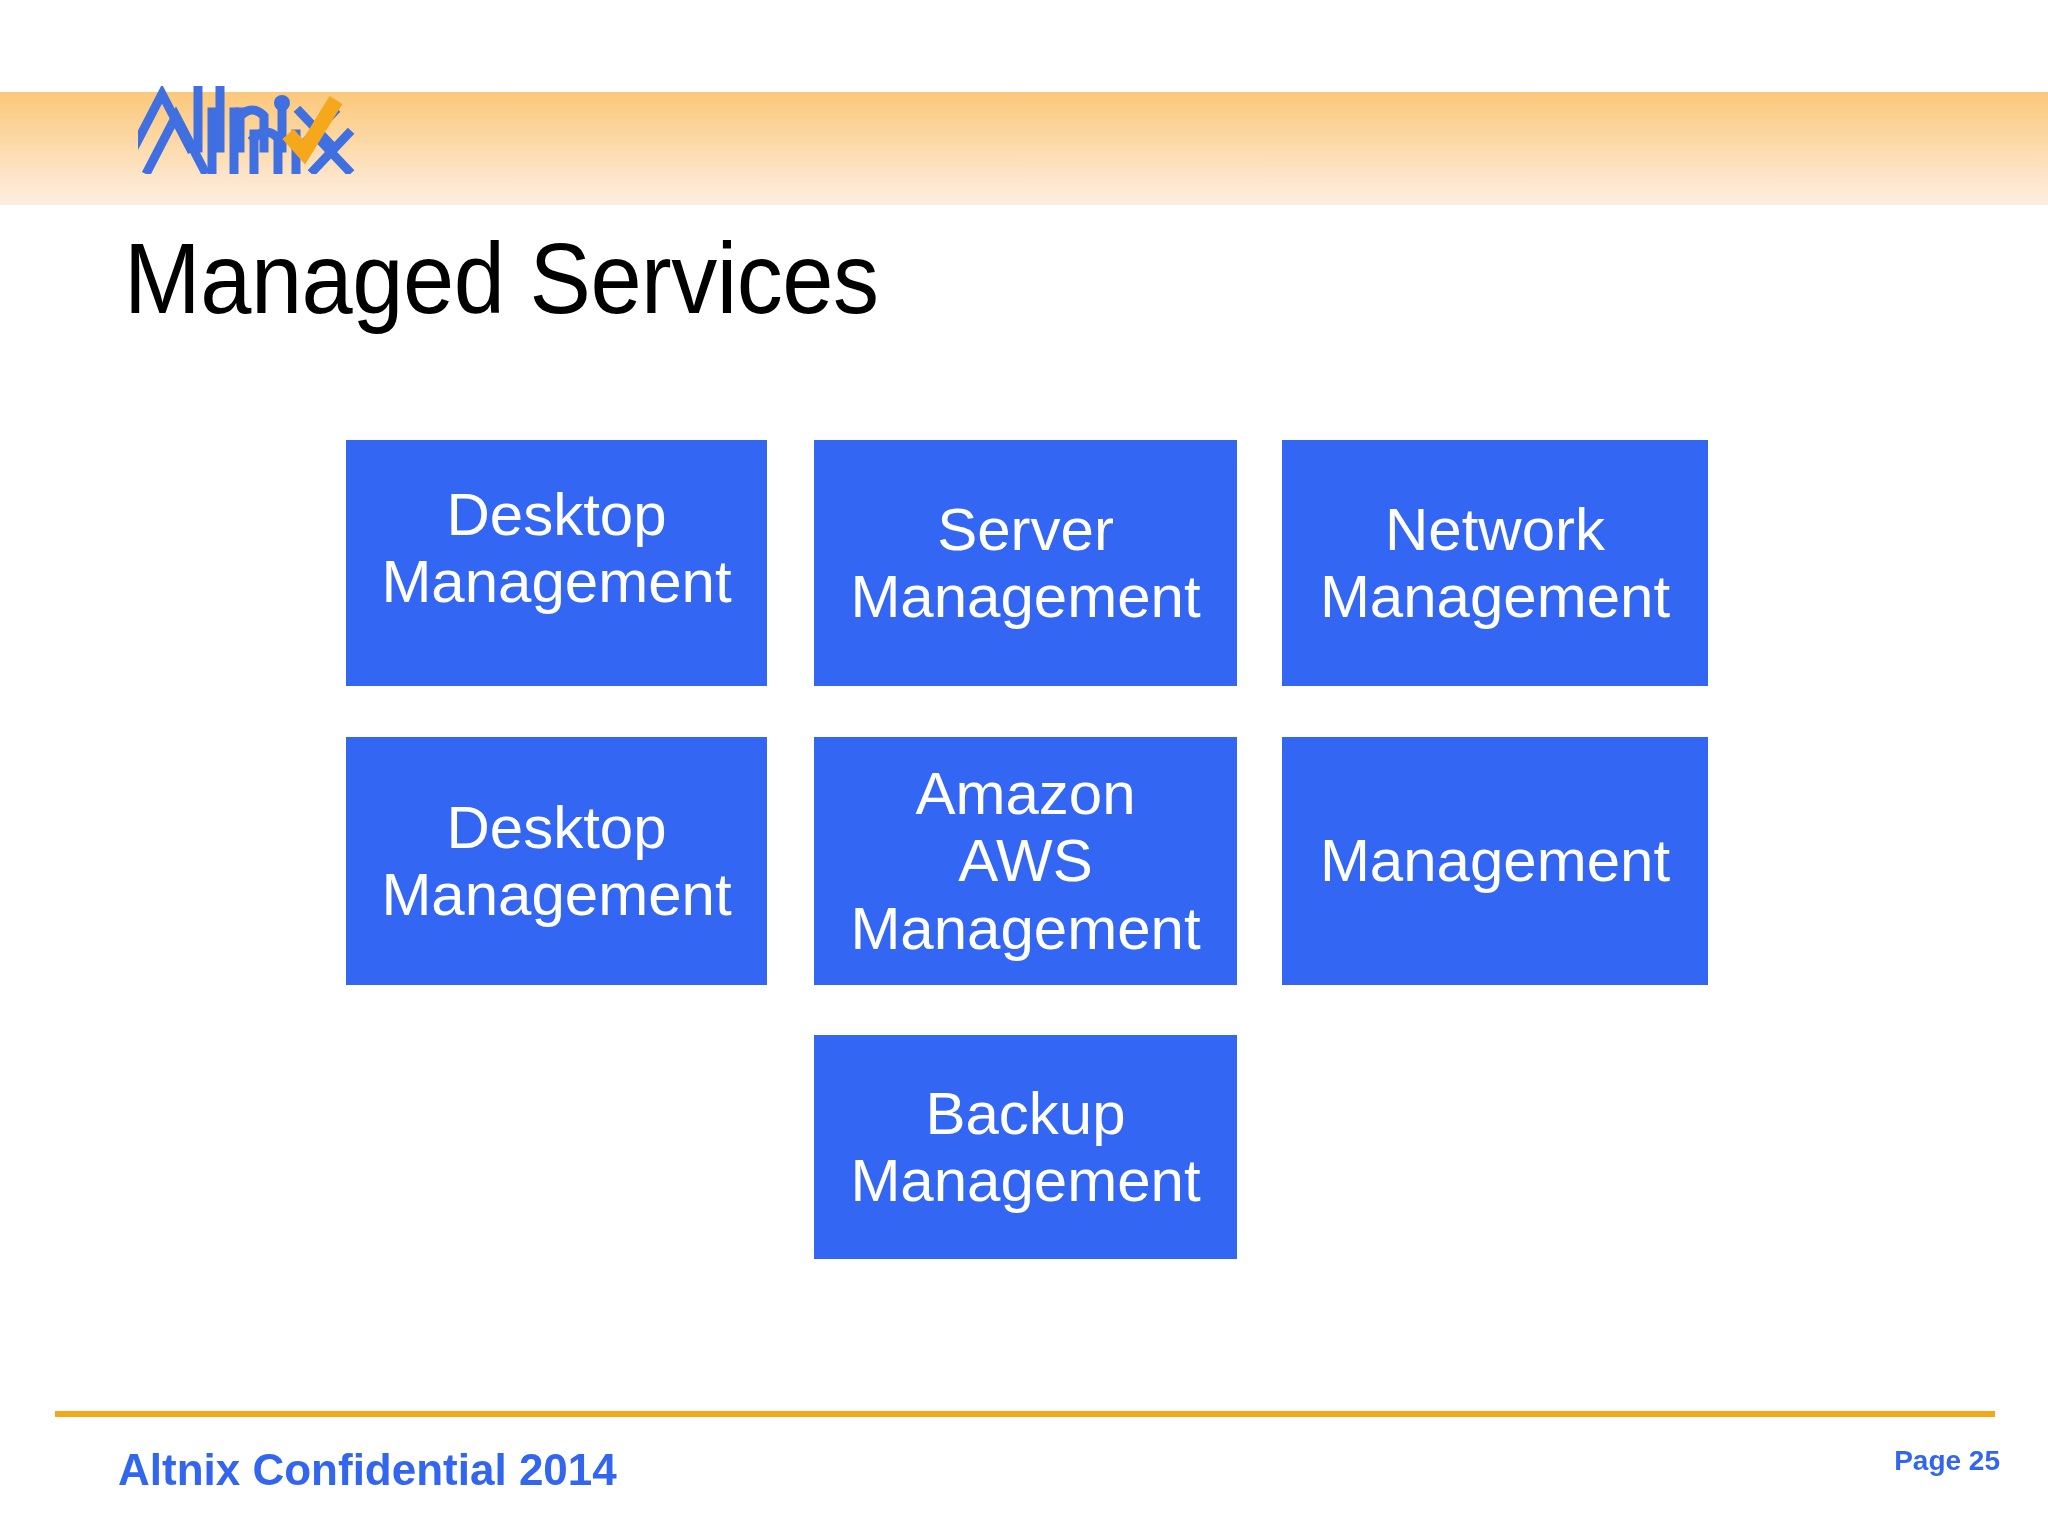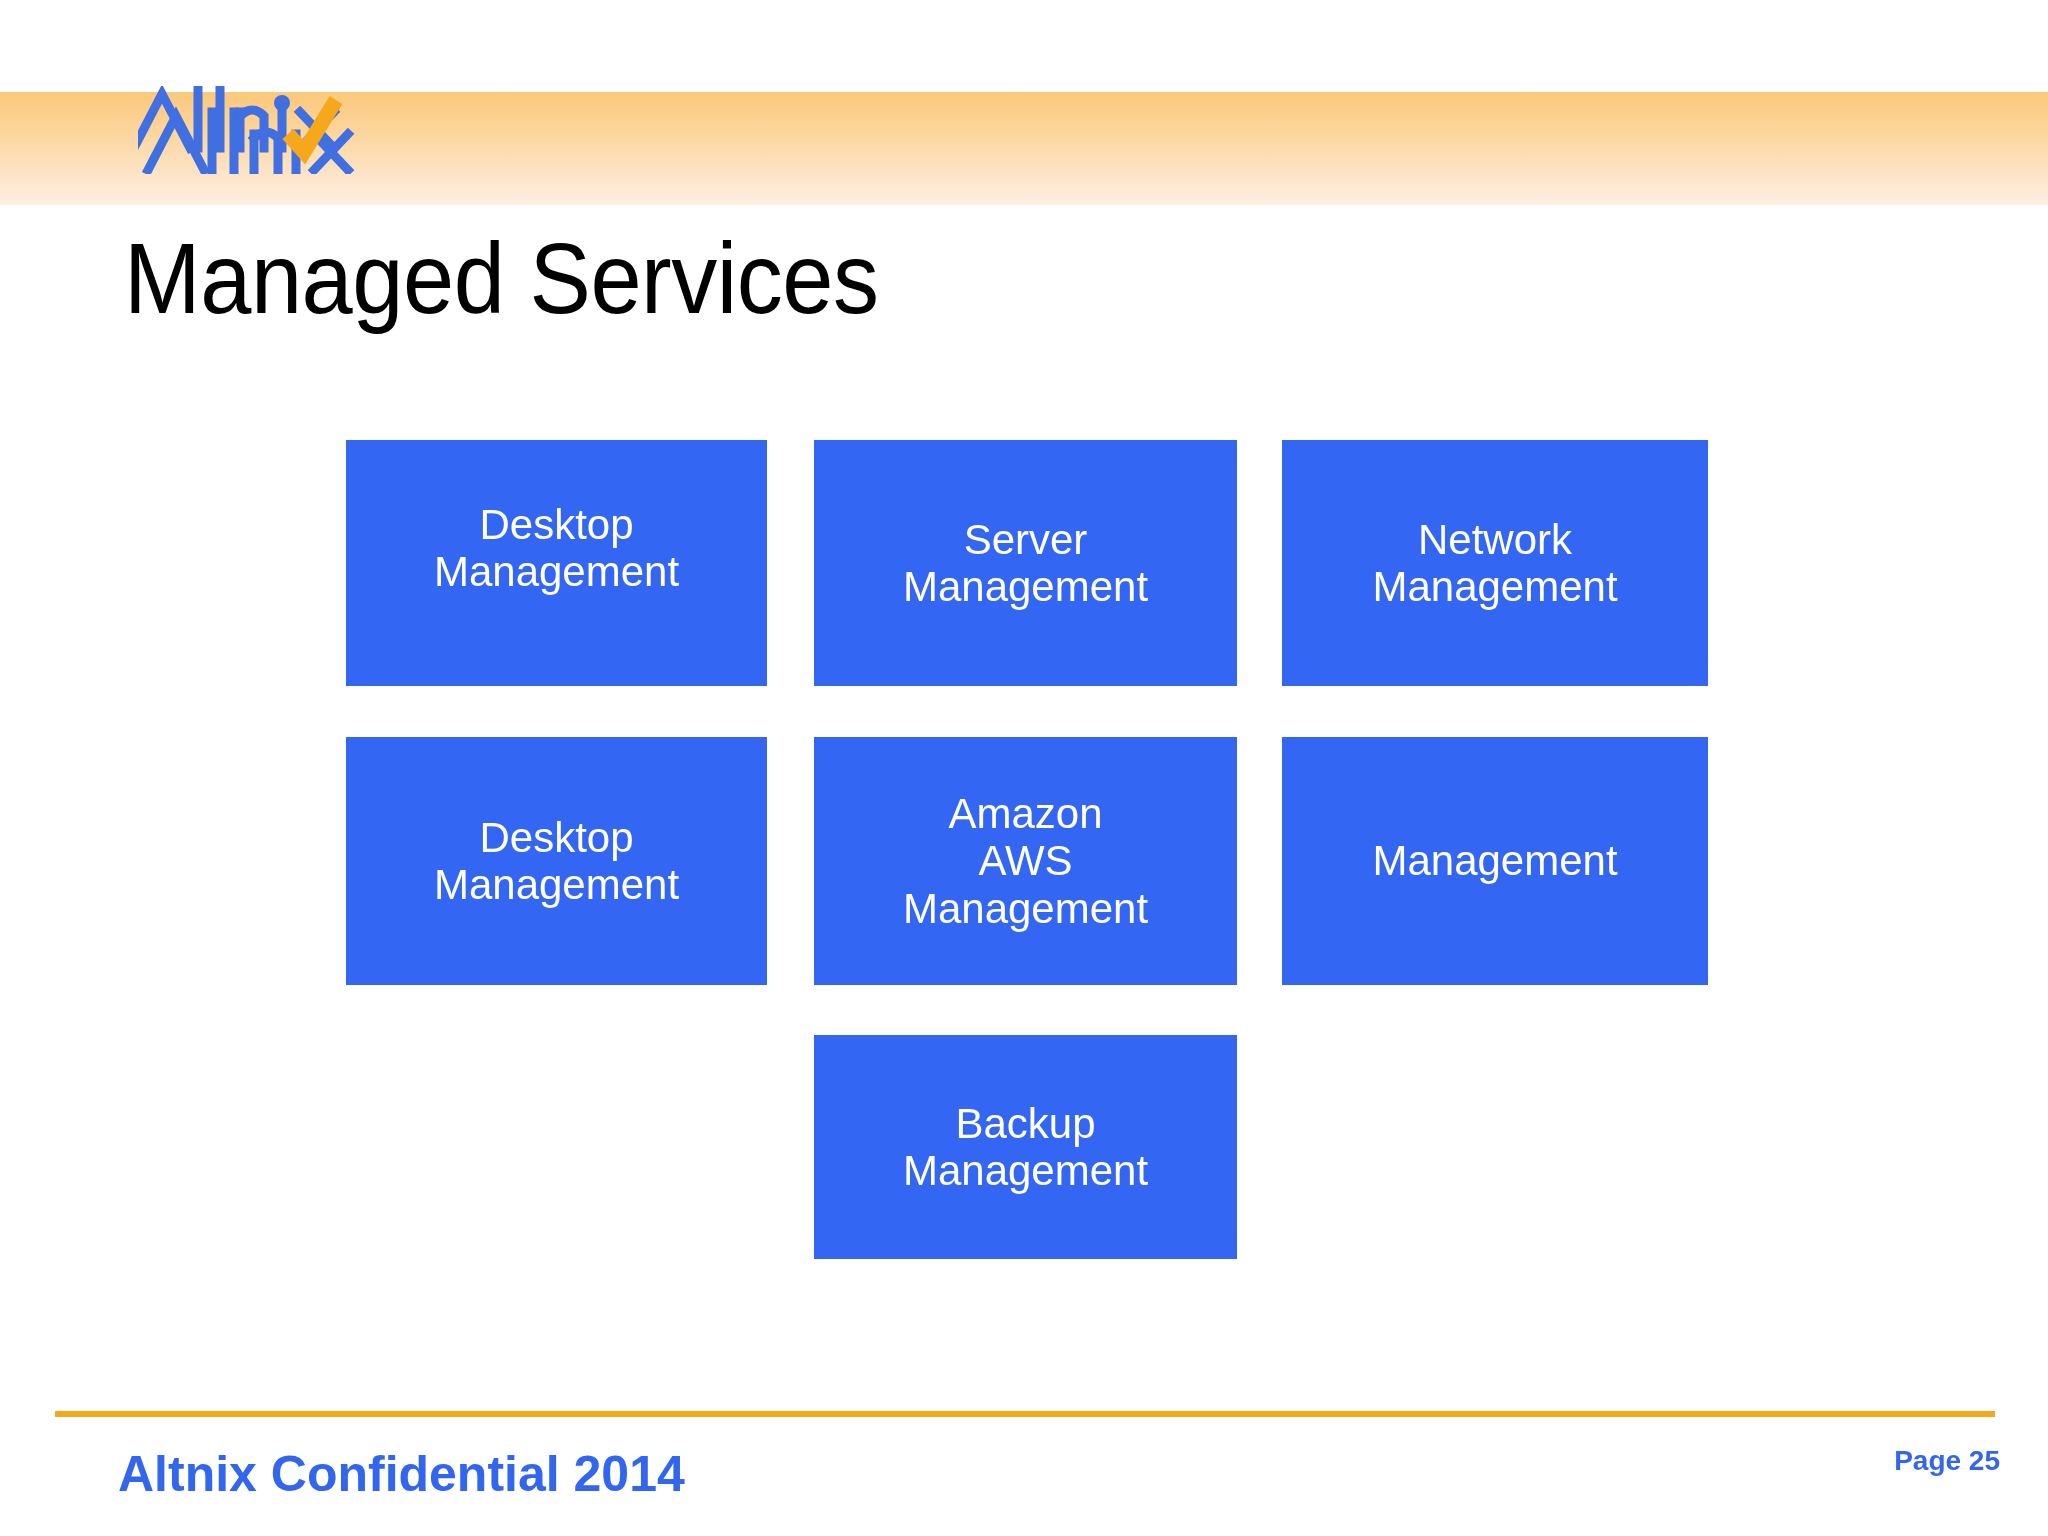--- a/index.html
+++ b/index.html
@@ -57,21 +57,21 @@
     left: 0;
     top: 0;
     width: 2048px;
     height: 1536px;
   }
   .svc-box {
     position: absolute;
     background: #3366f2;
     color: #ffffff;
     font-family: "Liberation Sans", sans-serif;
-    font-size: 42px;
+    font-size: 60px;
     line-height: 1.12;
     text-align: center;
     display: flex;
     flex-direction: column;
     justify-content: center;
     align-items: center;
     box-sizing: border-box;
   }
   .svc-box .line { display: block; white-space: nowrap; }
 
@@ -96,21 +96,21 @@
     top: 1411px;
     width: 1940px;
     height: 6px;
     background: #f5a81c;
   }
   #footer-confidential {
     position: absolute;
     left: 118px;
     top: 1445px;
     font-family: "Liberation Sans", sans-serif;
-    font-size: 50px;
+    font-size: 44px;
     font-weight: bold;
     color: #3366ee;
     white-space: nowrap;
   }
   #footer-page {
     position: absolute;
     right: 48px;
     top: 1445px;
     font-family: "Liberation Sans", sans-serif;
     font-size: 28px;

